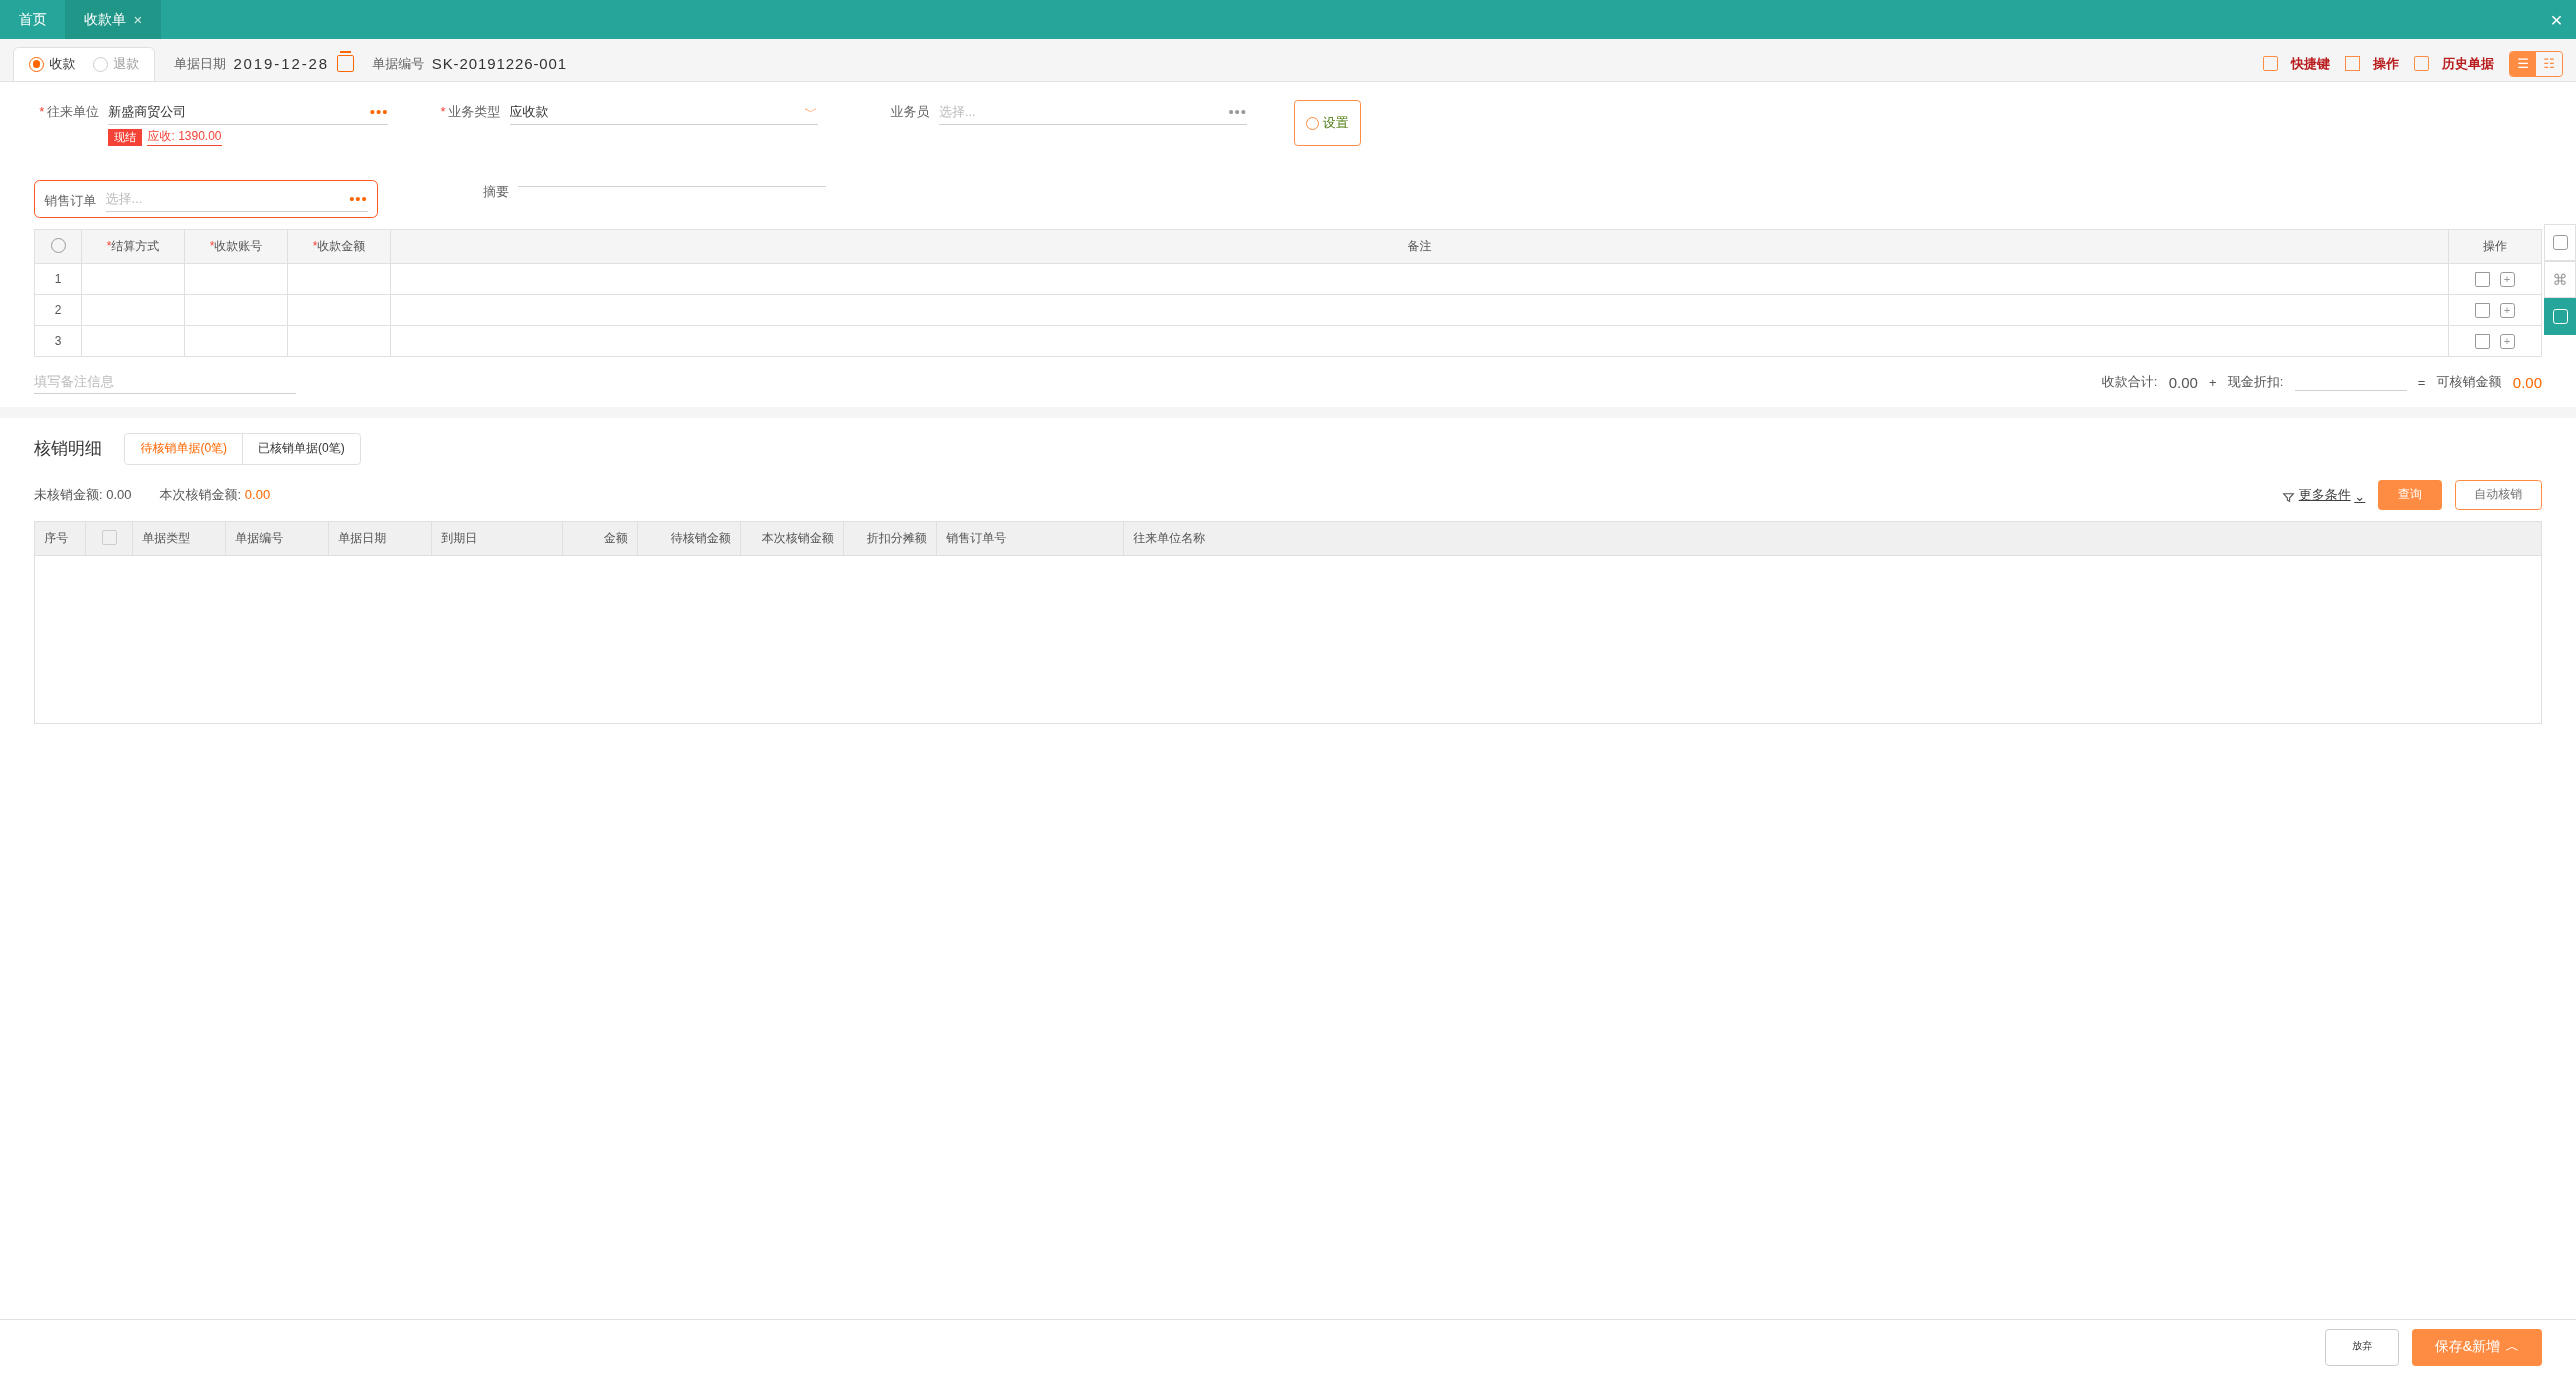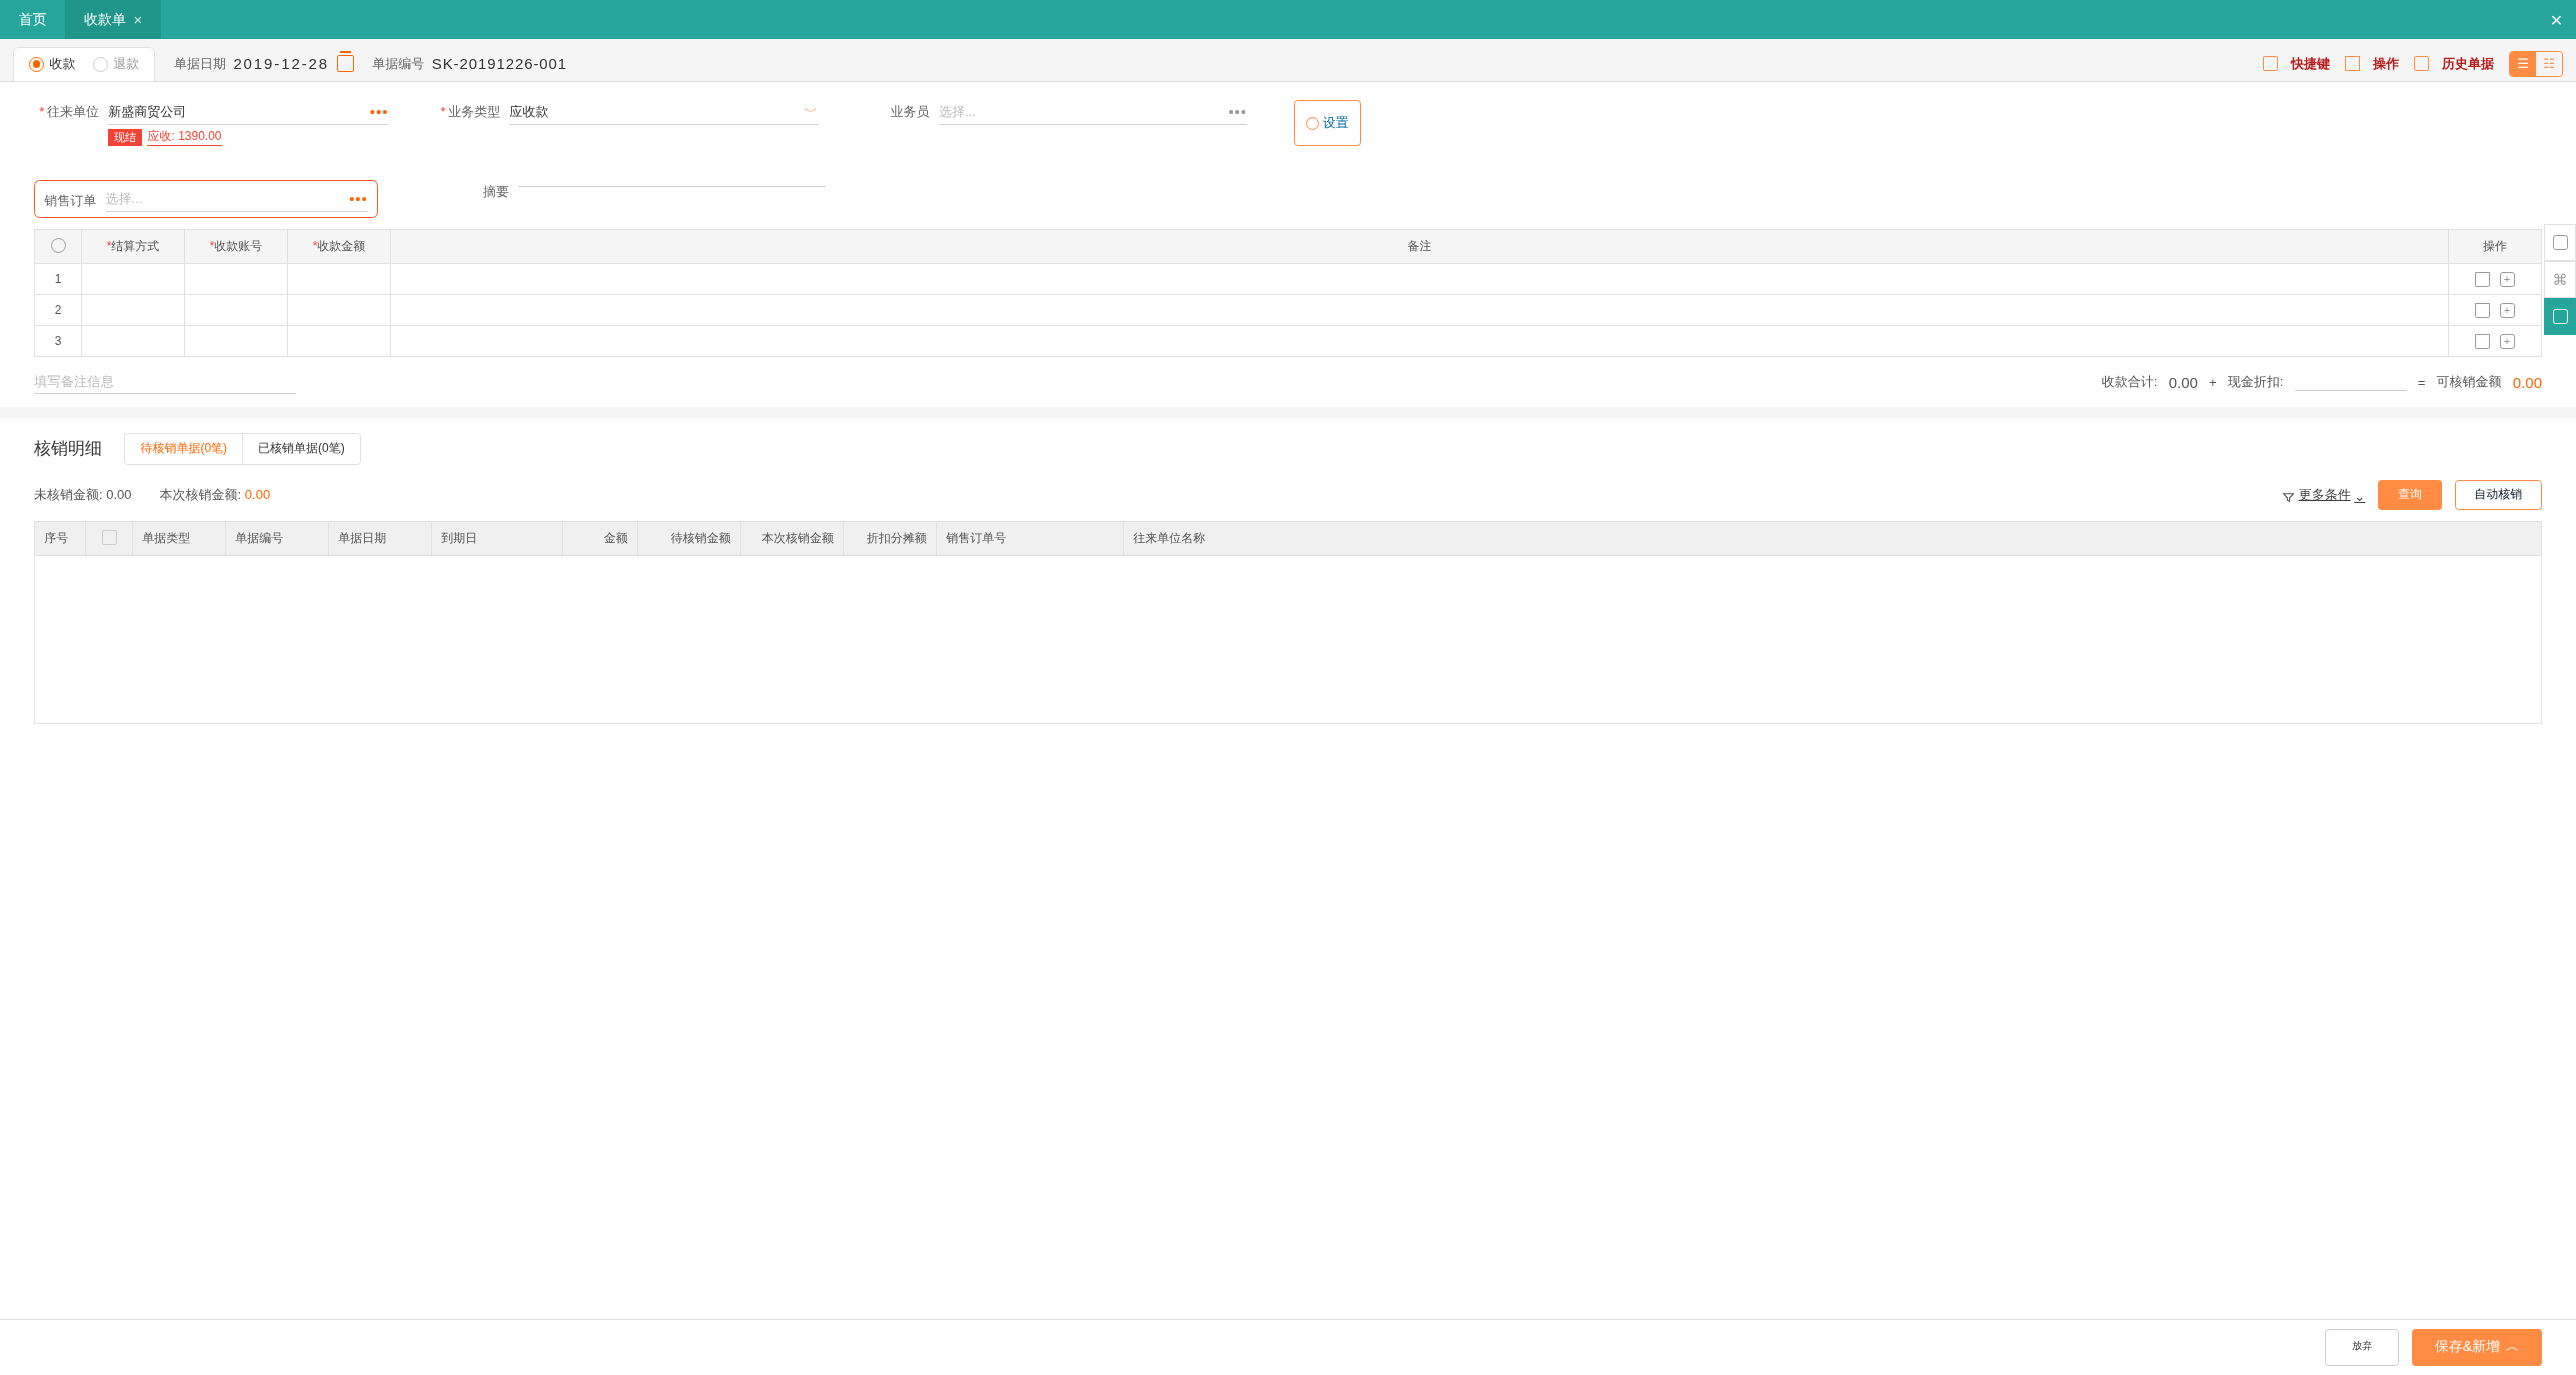--- a/index.html
+++ b/index.html
@@ -35,21 +35,21 @@
 
 .form-area { padding: 18.7px 34px 11.2px; display: flex; flex-wrap: wrap; gap: 17px 47px; position: relative; }
 .form-row { display: flex; align-items: flex-start; gap: 9.3px; }
 .form-label { width: 65px; text-align: right; color: #666; padding-top: 2.8px; }
 .req::before { content: "*"; color: #f44336; margin-right: 2.8px; }
 .form-input { width: 280px; border: none; border-bottom: 0.9px solid #d0d0d0; padding: 2.8px 0; position: relative; display: flex; align-items: center; justify-content: space-between; }
 .form-input.wide { width: 308px; }
 .form-input .placeholder { color: #bbb; }
 .form-input .dots { color: #ff6600; font-size: 15px; letter-spacing: 0.9px; }
 .chev-down { color: #ff8c42; font-size: 13px; }
-.settings-btn { border: 0.9px solid #ff8c42; color: #0369a1; padding: 4.7px 11.2px; border-radius: 3.7px; display: flex; align-items: center; gap: 3.7px; cursor: pointer; background: #fff; }
+.settings-btn { border: 0.9px solid #ff8c42; color: #4d7c0f; padding: 4.7px 11.2px; border-radius: 3.7px; display: flex; align-items: center; gap: 3.7px; cursor: pointer; background: #fff; }
 .gear { width: 13px; height: 13px; border: 1.9px solid #ff8c42; border-radius: 50%; }
 .badge-row { display: flex; align-items: center; gap: 5.6px; margin-top: 3.7px; font-size: 12px; }
 .badge { background: #f44336; color: #fff; padding: 0.9px 5.6px; font-size: 11.2px; }
 .receivable { color: #f44336; border-bottom: 0.9px solid #f44336; }
 .highlight-box { border: 1.9px solid #ff5722; border-radius: 5.6px; padding: 5.6px 9.3px; display: flex; align-items: center; gap: 9.3px; }
 
 
 .table-wrap { padding: 0 34px; }
 .grid { width: 100%; border-collapse: collapse; border: 0.9px solid #e0e0e0; }
 .grid th, .grid td { border: 0.9px solid #e0e0e0; padding: 7.5px 9.3px; font-size: 12px; color: #555; font-weight: normal; }
@@ -82,21 +82,21 @@
 .verify-tabs { display: flex; border: 0.9px solid #e0e0e0; border-radius: 3.7px; overflow: hidden; }
 .verify-tab { padding: 6.5px 15px; cursor: pointer; font-size: 12px; }
 .verify-tab.active { color: #ff6600; }
 .verify-tab:not(:last-child) { border-right: 0.9px solid #e0e0e0; }
 .verify-controls { display: flex; align-items: center; margin-bottom: 11.2px; }
 .verify-controls .left { display: flex; gap: 28px; color: #555; }
 .verify-controls .right { margin-left: auto; display: flex; align-items: center; gap: 13px; }
 .more-cond { display: flex; align-items: flex-end; gap: 3.7px; color: #404040; cursor: pointer; text-decoration: underline; }
 .btn { padding: 5.6px 18.7px; border-radius: 3.7px; cursor: pointer; font-size: 12px; border: 0.9px solid transparent; }
 .btn-primary { background: #ff8c42; color: #fff; }
-.btn-outline { border: 0.9px solid #ff8c42; color: #0f172a; background: #fff; }
+.btn-outline { border: 0.9px solid #ff8c42; color: #737373; background: #fff; }
 .verify-table th { background: #f0f0f0; text-align: left; }
 .verify-table th.check { width: 47px; text-align: center; }
 .checkbox { width: 15px; height: 15px; border: 1.4px solid #ccc; border-radius: 1.9px; display: inline-block; }
 
 
 .footer { position: fixed; bottom: 0; left: 0; right: 0; background: #fff; border-top: 0.9px solid #e0e0e0; padding: 9.3px 34px; display: flex; justify-content: flex-end; gap: 13px; }
 .btn-discard { border: 0.9px solid #ccc; background: #fff; padding: 9.3px 26px; border-radius: 3.7px; cursor: pointer; font-size: 10px; }
 .btn-save { background: #ff8c42; color: #fff; padding: 9.3px 22.4px; border-radius: 3.7px; cursor: pointer; font-size: 14px; display: flex; align-items: center; gap: 5.6px; }
 
 

